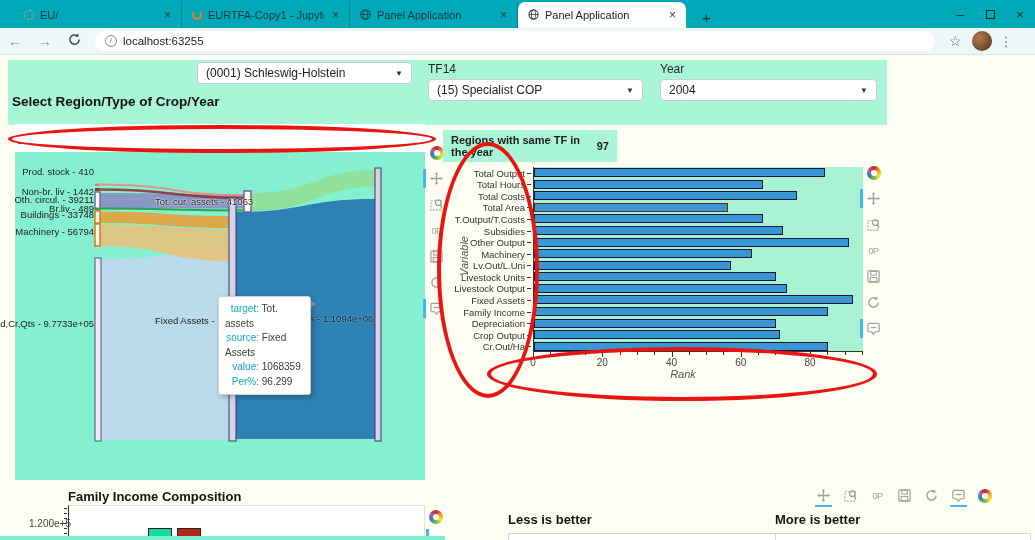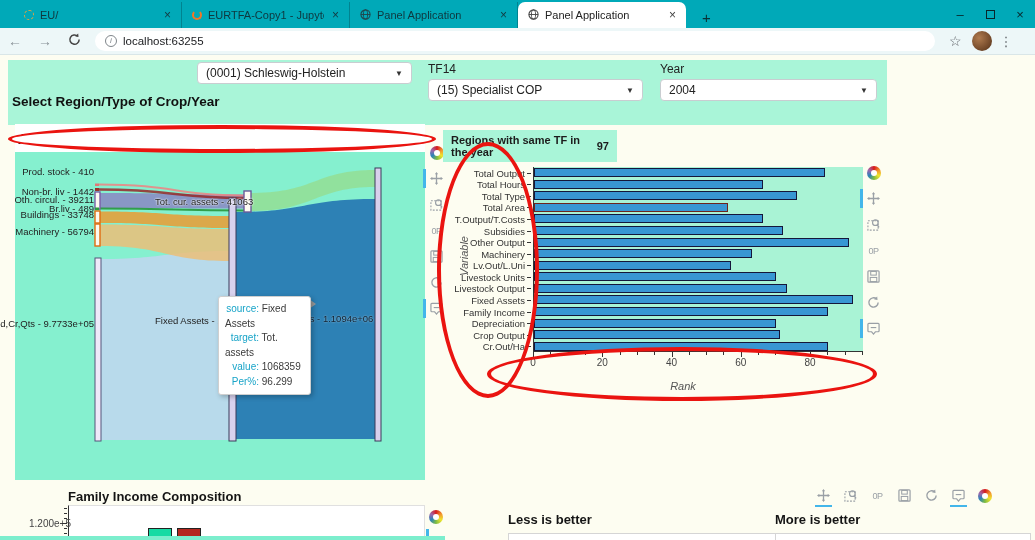--- a/index.html
+++ b/index.html
@@ -59,21 +59,21 @@
   
   .rank-plot { position:absolute; left:533px; top:167px; width:330px; height:185px; background:#a9f3d5; border-left:1.5px solid #333; border-bottom:1.5px solid #333; }
   .rbar { position:absolute; left:0; height:9px; background:#3896d3; border:1px solid #15163a; }
   .rbar.sel { border-color:#6e241c; }
   .rank-labels { position:absolute; left:433px; top:167px; width:98px; height:185px; }
   .rlabel { position:absolute; right:6px; font-size:9.5px; color:#333; white-space:nowrap; transform:translateY(-50%); }
   .rtick { position:absolute; right:0; width:4px; height:1px; background:#333; }
   .xtick { position:absolute; width:1px; background:#333; top:352px; }
   .xticklab { position:absolute; top:357px; font-size:10px; color:#444; transform:translateX(-50%); }
   .axis-var { position:absolute; left:444px; top:250px; font-size:11px; font-style:italic; color:#555; transform:rotate(-90deg); transform-origin:center; }
-  .axis-rank { position:absolute; left:683px; top:368px; font-size:11px; font-style:italic; color:#555; transform:translateX(-50%);margin-top:12px; }
+  .axis-rank { position:absolute; left:683px; top:368px; font-size:11px; font-style:italic; color:#555; transform:translateX(-50%); }
 
   
   .btb { position:absolute; display:flex; flex-direction:column; align-items:center; gap:11px; }
   .btb-h { position:absolute; display:flex; flex-direction:row; align-items:center; gap:12px; }
   .tool { position:relative; width:15px; height:15px; display:flex; align-items:center; justify-content:center; color:#9aa0a6; }
   .tool svg { display:block; }
   .tool.active-v::before { content:""; position:absolute; left:-6px; top:-2px; width:2.5px; height:19px; background:#43b6ea; }
   .tool.active-h::after { content:""; position:absolute; left:-1px; bottom:-4px; width:17px; height:2.5px; background:#43b6ea; }
   .zoomtxt { font-size:9px; color:#9aa0a6; letter-spacing:-.5px; }
   .blogo { position:relative; width:14px; height:14px; border-radius:50%; background:conic-gradient(#d7191c,#f2952e,#efe52d,#7fbc41,#2b83ba,#9e66ab,#d7191c); }
@@ -210,22 +210,22 @@
         <div class="slabel right" style="right: 331px; top: 79px;">Machinery - 56794</div>
         <div class="slabel right" style="right: 331px; top: 171px;">Land,Cr,Qts - 9.7733e+05</div>
       </div>
     <div class="slabel mid-label" style="left:140px; top:49px;">Tot. cur. assets - 41063</div>
     <div class="slabel" style="left:140px; top:168px;">Fixed Assets - 1.0</div>
     <div class="slabel onblue" style="left:272px; top:166px;">assets - 1.1094e+06</div>
   </div>
 
   <div class="tt-arrow"></div>
   <div class="tooltip" id="sankey-tooltip">
+      <div><span class="tl">target:</span> <span class="tv">Tot. assets</span></div>
       <div><span class="tl">source:</span> <span class="tv">Fixed Assets</span></div>
-      <div><span class="tl">target:</span> <span class="tv">Tot. assets</span></div>
       <div><span class="tl">value:</span> <span class="tv">1068359</span></div>
       <div><span class="tl">Per%:</span> <span class="tv">96.299</span></div>
     </div>
 
   <div class="btb" style="left:429px; top:146px;">
     <span class="blogo"></span>
     <span class="tool active-v">
         <svg width="13" height="13" viewBox="0 0 14 14">
           <path d="M7 1 L7 13 M1 7 L13 7" stroke="#9aa0a6" stroke-width="1.4"></path>
           <path d="M7 0 L5.3 2.5 L8.7 2.5 Z M7 14 L5.3 11.5 L8.7 11.5 Z M0 7 L2.5 5.3 L2.5 8.7 Z M14 7 L11.5 5.3 L11.5 8.7 Z" fill="#9aa0a6"></path>
@@ -266,21 +266,21 @@
     <span>Regions with same TF in the year</span>
     <span>97</span>
   </div>
 
   <div class="axis-var">Variable</div>
   <div class="rank-labels" id="rank-labels">
       <div class="rlabel" style="top: 5.78125px;">Total Output</div>
       <div class="rtick" style="top: 5.78125px;"></div>
       <div class="rlabel" style="top: 17.3438px;">Total Hours</div>
       <div class="rtick" style="top: 17.3438px;"></div>
-      <div class="rlabel" style="top: 28.9062px;">Total Type</div>
+      <div class="rlabel" style="top: 28.9062px;">Total Costs</div>
       <div class="rtick" style="top: 28.9062px;"></div>
       <div class="rlabel" style="top: 40.4688px;">Total Area</div>
       <div class="rtick" style="top: 40.4688px;"></div>
       <div class="rlabel" style="top: 52.0312px;">T.Output/T.Costs</div>
       <div class="rtick" style="top: 52.0312px;"></div>
       <div class="rlabel" style="top: 63.5938px;">Subsidies</div>
       <div class="rtick" style="top: 63.5938px;"></div>
       <div class="rlabel" style="top: 75.1562px;">Other Output</div>
       <div class="rtick" style="top: 75.1562px;"></div>
       <div class="rlabel" style="top: 86.7188px;">Machinery</div>

